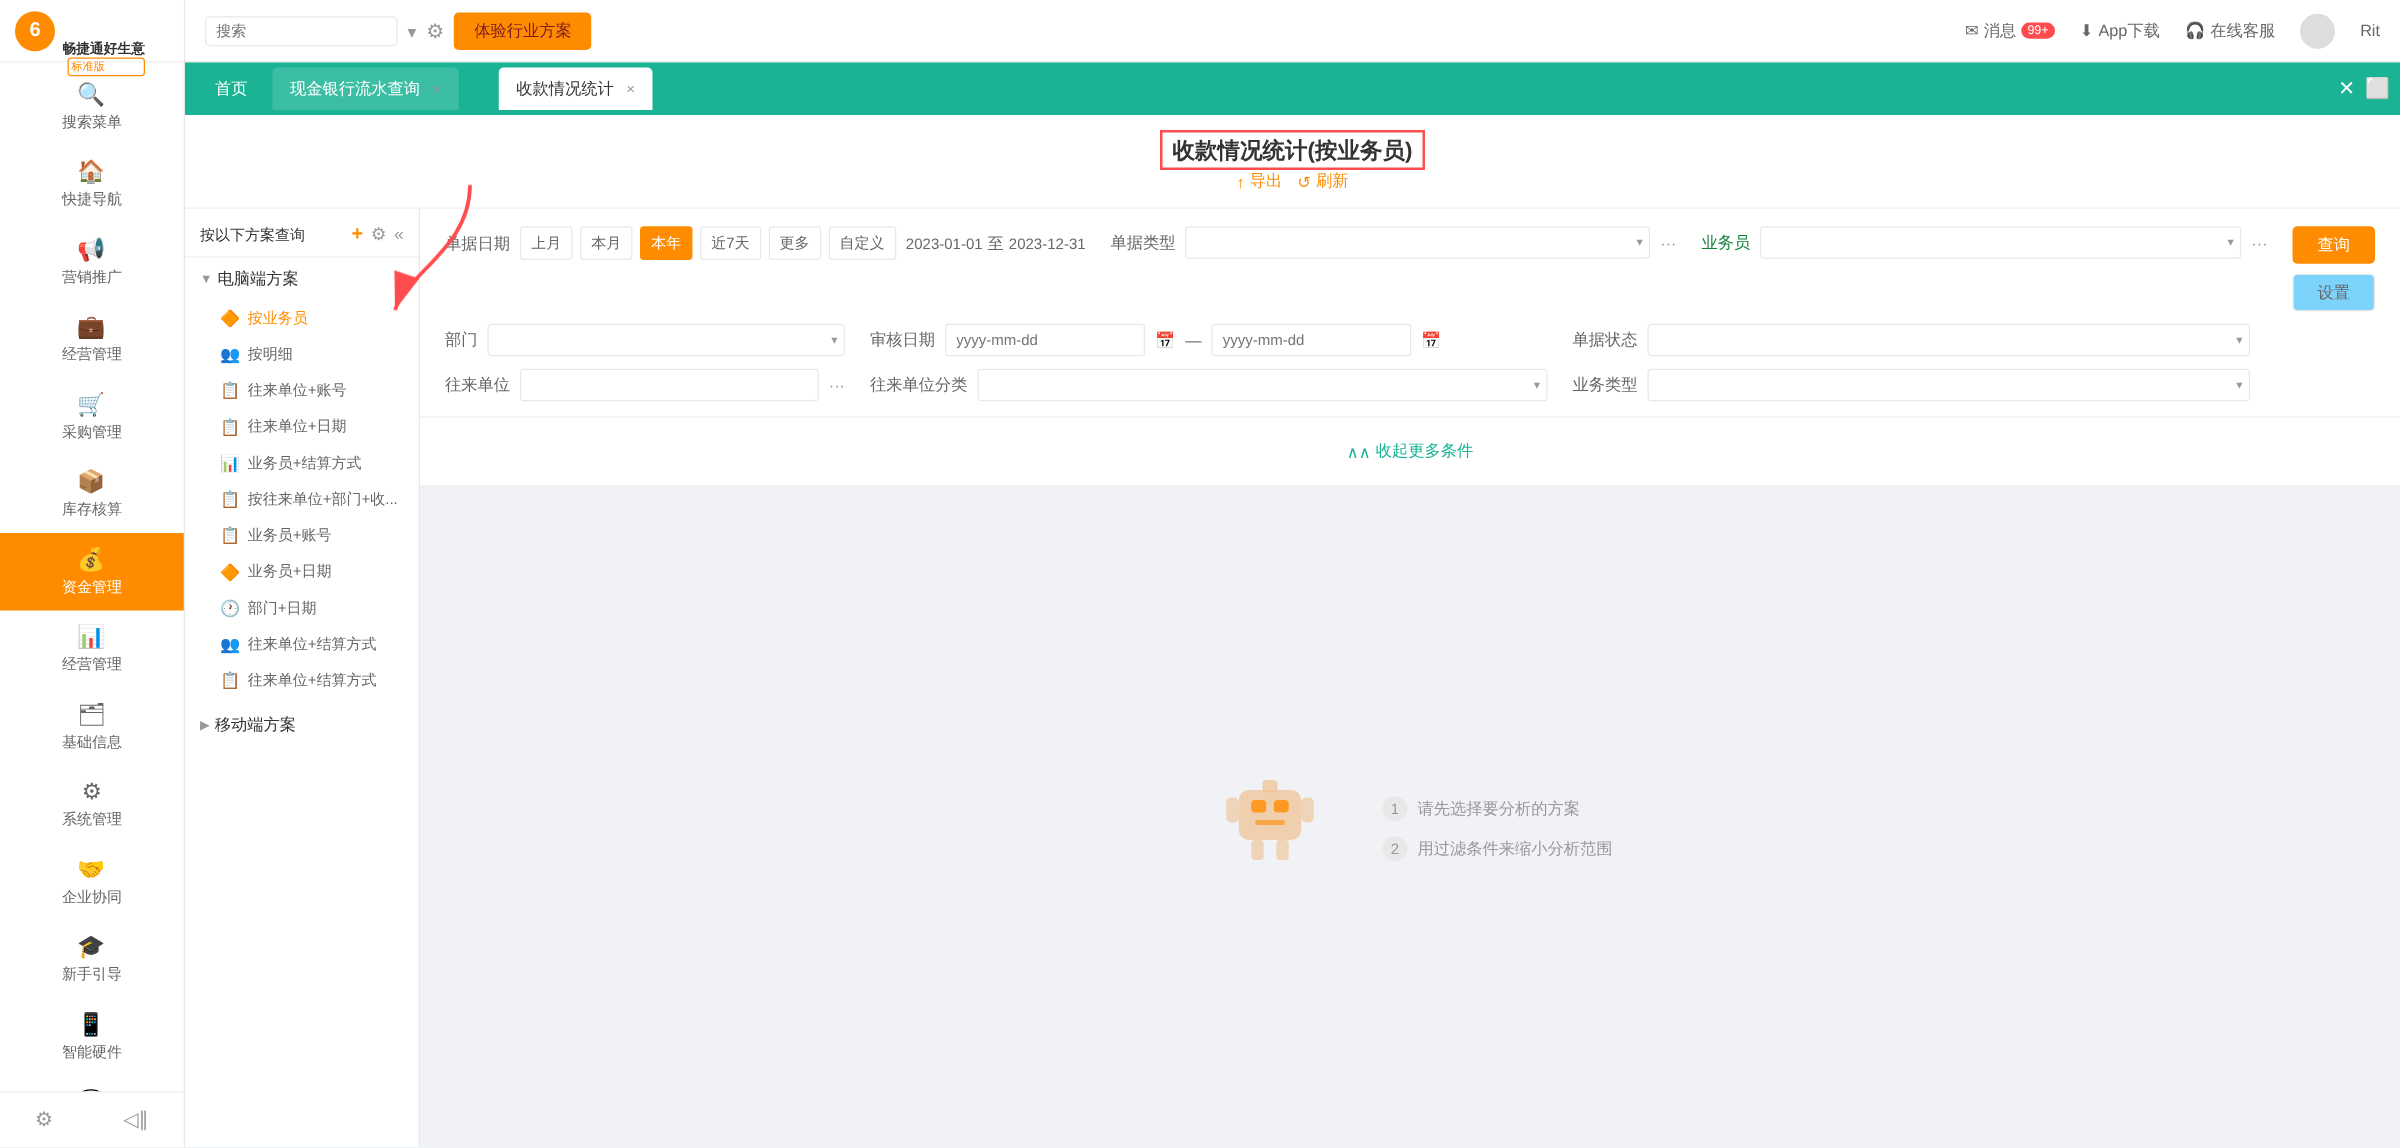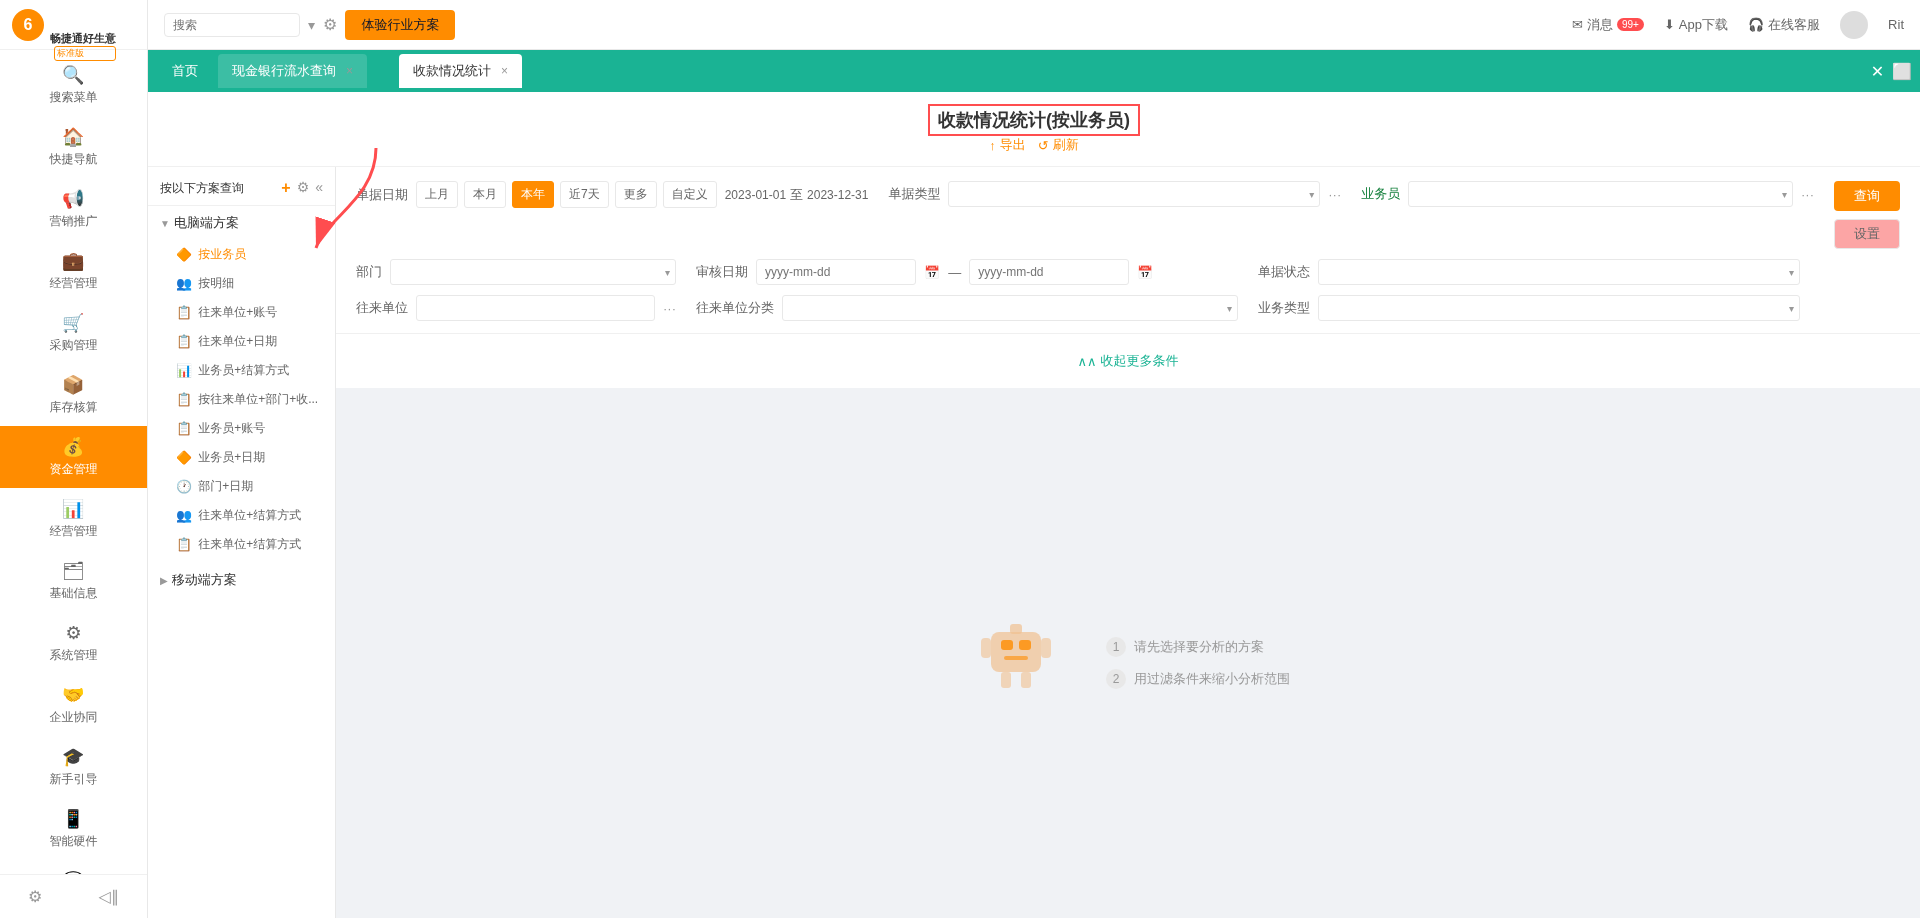--- a/index.html
+++ b/index.html
@@ -19,23 +19,23 @@
     .nav-item.active-bg { background: #ff8c00; color: white; border-radius: 0; }
     .sidebar-bottom { padding: 8px 0; border-top: 1px solid #f0f0f0; display: flex; justify-content: space-around; align-items: center; }
     .sidebar-bottom-btn { color: #999; cursor: pointer; font-size: 16px; padding: 4px 8px; }
 
     
     .main-content { flex: 1; display: flex; flex-direction: column; overflow: hidden; }
 
     
     .top-header { height: 50px; background: #fff; display: flex; align-items: center; padding: 0 16px; border-bottom: 1px solid #e8e8e8; justify-content: space-between; }
     .header-left { display: flex; align-items: center; gap: 8px; }
-    .breadcrumb-input { border: 1px solid #e8e8e8; border-radius: 4px; padding: 4px 8px; font-size: 12px; color: #999; width: 136px; }
+    .breadcrumb-input { border: 1px solid #e8e8e8; border-radius: 4px; padding: 4px 8px; font-size: 12px; color: #999; width: 154px; }
     .header-settings { color: #999; cursor: pointer; font-size: 16px; }
-    .trial-btn { background: #ff8c00; color: #0f172a; border: none; border-radius: 4px; padding: 6px 16px; cursor: pointer; font-size: 13px; }
+    .trial-btn { background: #ff8c00; color: #7f1d1d; border: none; border-radius: 4px; padding: 6px 16px; cursor: pointer; font-size: 13px; }
     .header-right { display: flex; align-items: center; gap: 20px; }
     .header-right-item { display: flex; align-items: center; gap: 4px; color: #666; cursor: pointer; font-size: 13px; }
     .badge-99 { background: #ff4d4f; color: white; border-radius: 10px; font-size: 10px; padding: 1px 5px; }
     .user-avatar { width: 28px; height: 28px; background: #ddd; border-radius: 50%; }
 
     
     .tab-bar { height: 42px; background: #1ab394; display: flex; align-items: center; padding: 0 8px; gap: 0; }
     .tab-home { color: white; padding: 0 16px; height: 42px; display: flex; align-items: center; cursor: pointer; font-size: 13px; }
     .tab-item { background: rgba(255,255,255,0.15); color: white; padding: 0 14px; height: 34px; display: flex; align-items: center; border-radius: 4px 4px 0 0; cursor: pointer; font-size: 13px; margin-left: 4px; gap: 6px; }
     .tab-item.active { background: white; color: #333; border-radius: 4px 4px 0 0; margin-left: 32px; }
@@ -52,21 +52,21 @@
     .export-btn { color: #ff8c00; cursor: pointer; display: flex; align-items: center; gap: 4px; font-size: 13px; }
     .refresh-btn { color: #ff8c00; cursor: pointer; display: flex; align-items: center; gap: 4px; font-size: 13px; }
     .filter-date-group { display: flex; align-items: center; gap: 6px; }
     .date-btn { border: 1px solid #e8e8e8; background: white; color: #666; padding: 4px 8px; border-radius: 3px; cursor: pointer; font-size: 12px; }
     .date-btn.active { background: #ff8c00; color: white; border-color: #ff8c00; }
     .filter-select { border: 1px solid #e8e8e8; border-radius: 3px; padding: 5px 24px 5px 8px; font-size: 12px; color: #666; background: white; cursor: pointer; appearance: none; min-width: 120px; position: relative; }
     .select-wrapper { position: relative; display: inline-flex; align-items: center; }
     .select-wrapper::after { content: '▾'; position: absolute; right: 6px; color: #999; pointer-events: none; font-size: 10px; }
     .filter-input { border: 1px solid #e8e8e8; border-radius: 3px; padding: 5px 8px; font-size: 12px; color: #999; min-width: 160px; }
     .query-btn { background: #ff8c00; color: white; border: none; border-radius: 4px; padding: 6px 20px; cursor: pointer; font-size: 13px; }
-    .set-btn { border: 1px solid #e8e8e8; background: #fca5a5; color: #666; border-radius: 4px; padding: 5px 12px; cursor: pointer; font-size: 13px; }
+    .set-btn { border: 1px solid #e8e8e8; background: #7dd3fc; color: #666; border-radius: 4px; padding: 5px 12px; cursor: pointer; font-size: 13px; }
     .collapse-btn { color: #1ab394; cursor: pointer; display: flex; align-items: center; gap: 4px; font-size: 13px; justify-content: center; padding: 8px; }
     .scheme-panel { width: 188px; background: white; border-right: 1px solid #e8e8e8; flex-shrink: 0; overflow-y: auto; }
     .scheme-header { display: flex; align-items: center; justify-content: space-between; padding: 12px 12px 8px; border-bottom: 1px solid #f0f0f0; }
     .scheme-header-actions { display: flex; gap: 6px; color: #999; }
     .scheme-header-icon { cursor: pointer; font-size: 14px; }
     .scheme-group { margin-bottom: 0; }
     .scheme-group-header { display: flex; align-items: center; padding: 8px 12px; cursor: pointer; font-size: 13px; color: #333; gap: 4px; }
     .scheme-group-icon { color: #999; font-size: 10px; }
     .scheme-group-title { font-weight: 500; }
     .scheme-item { display: flex; align-items: center; padding: 6px 12px 6px 28px; cursor: pointer; font-size: 12px; color: #666; gap: 6px; }

